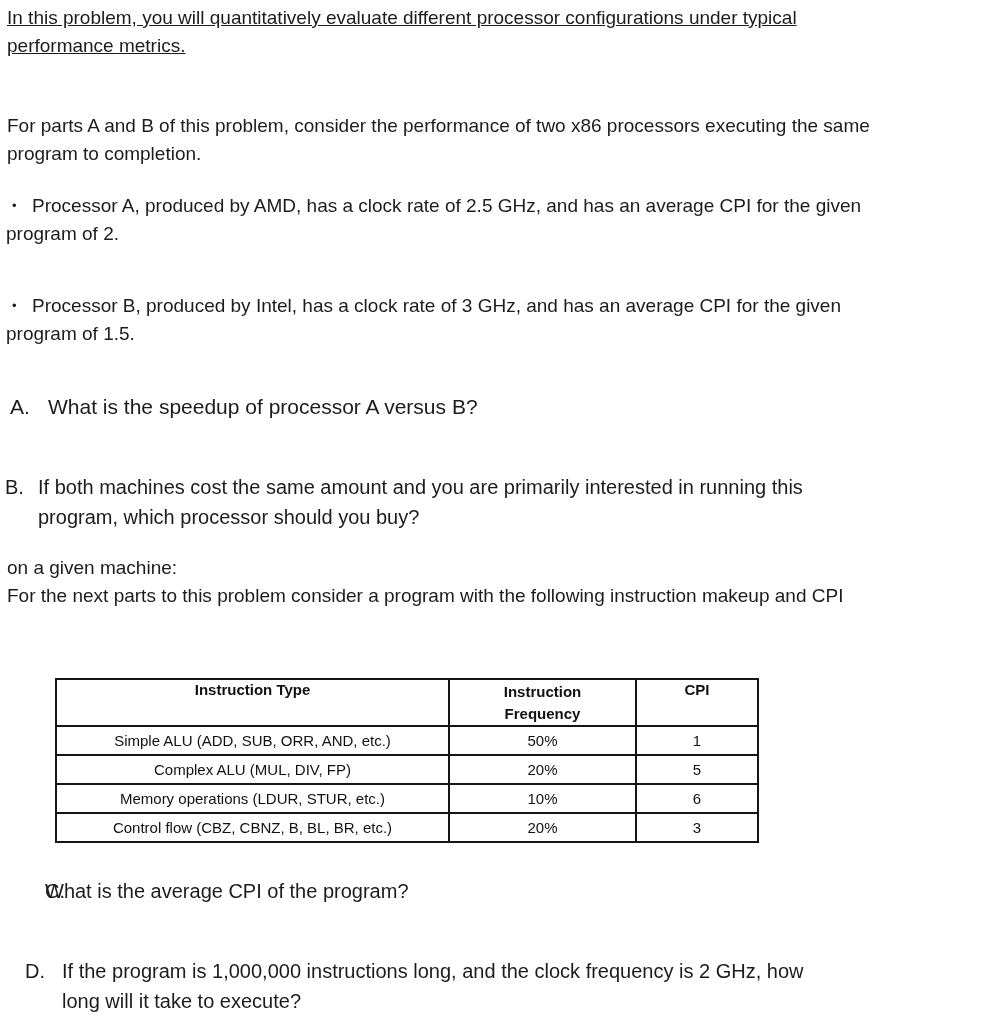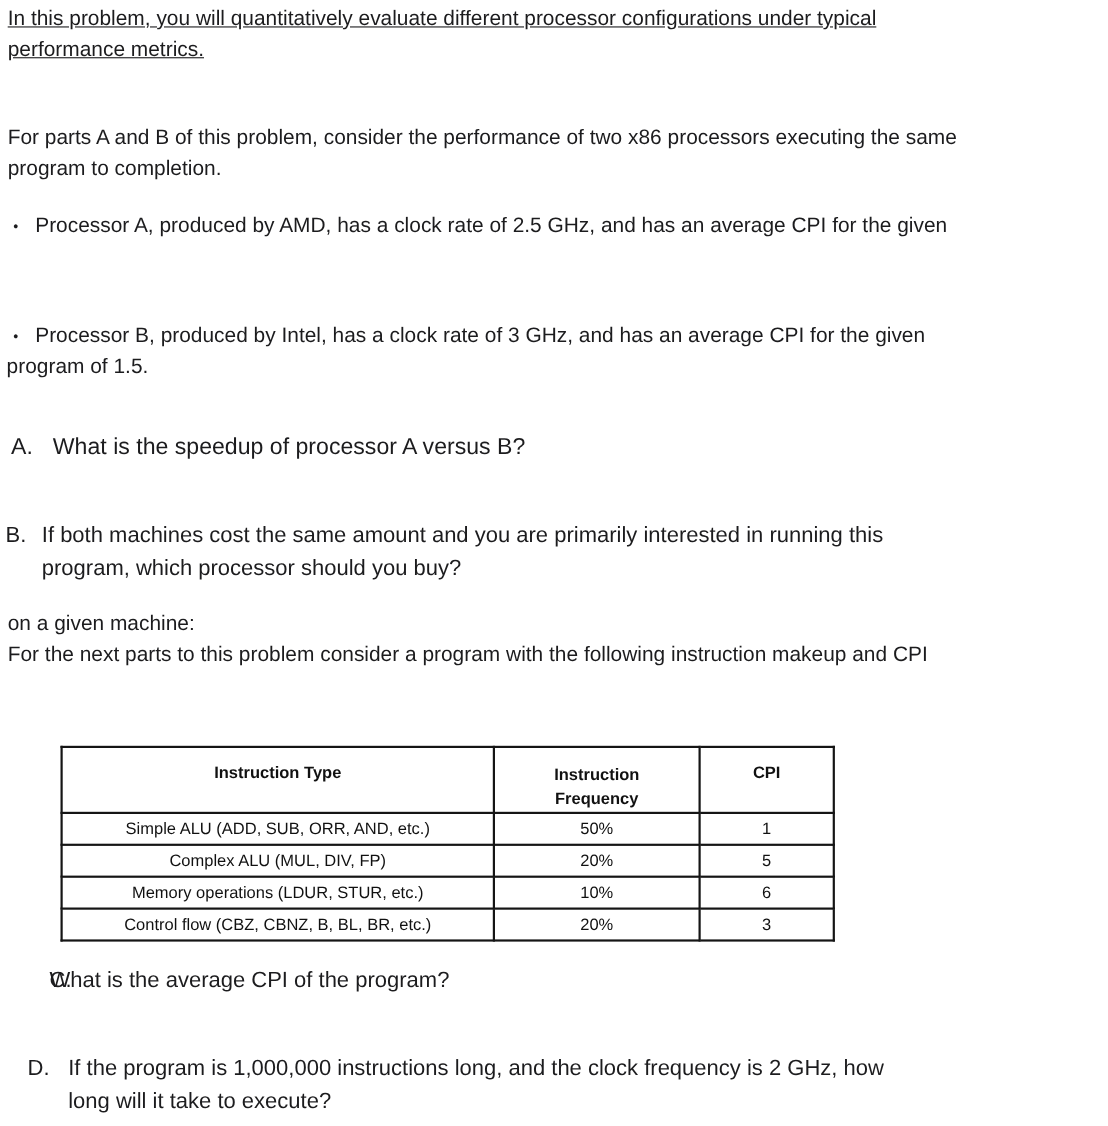--- a/index.html
+++ b/index.html
@@ -46,21 +46,21 @@
   .itable th, .itable td {
     border: 2px solid #151515;
     text-align: center;
     overflow: hidden;
     white-space: nowrap;
   }
   .itable th {
     font-weight: bold;
     vertical-align: top;
     height: 43px;
-    padding-top: 14px;
+    padding-top: 1px;
     white-space: normal;
   }
   .itable td { height: 29px; vertical-align: middle; }
   .itable .hdr-wrap { display: inline-block; width: 95px; line-height: 22px; }
 </style>
 </head>
 <body>
 
 <div class="abs para body-text" style="top:4px;text-decoration:underline;">
   <div>In this problem, you will quantitatively evaluate different processor configurations under typical</div>
@@ -68,20 +68,21 @@
 </div>
 
 <div class="abs para body-text" style="top:112px;">
   <div>For parts A and B of this problem, consider the performance of two x86 processors executing the same</div>
   <div>program to completion.</div>
 </div>
 
 <div class="abs bullet-block body-text" style="top:192px;">
   <span class="marker">•</span>
   <div class="first-line">Processor A, produced by AMD, has a clock rate of 2.5 GHz, and has an average CPI for the given</div>
+  <div>program of 2.</div>
 </div>
 
 <div class="abs bullet-block body-text" style="top:292px;">
   <span class="marker">•</span>
   <div class="first-line">Processor B, produced by Intel, has a clock rate of 3 GHz, and has an average CPI for the given</div>
   <div>program of 1.5.</div>
 </div>
 
 <div class="abs question q-a q-text-lg" style="top:392px;">
   <span class="q-label">A.</span>

